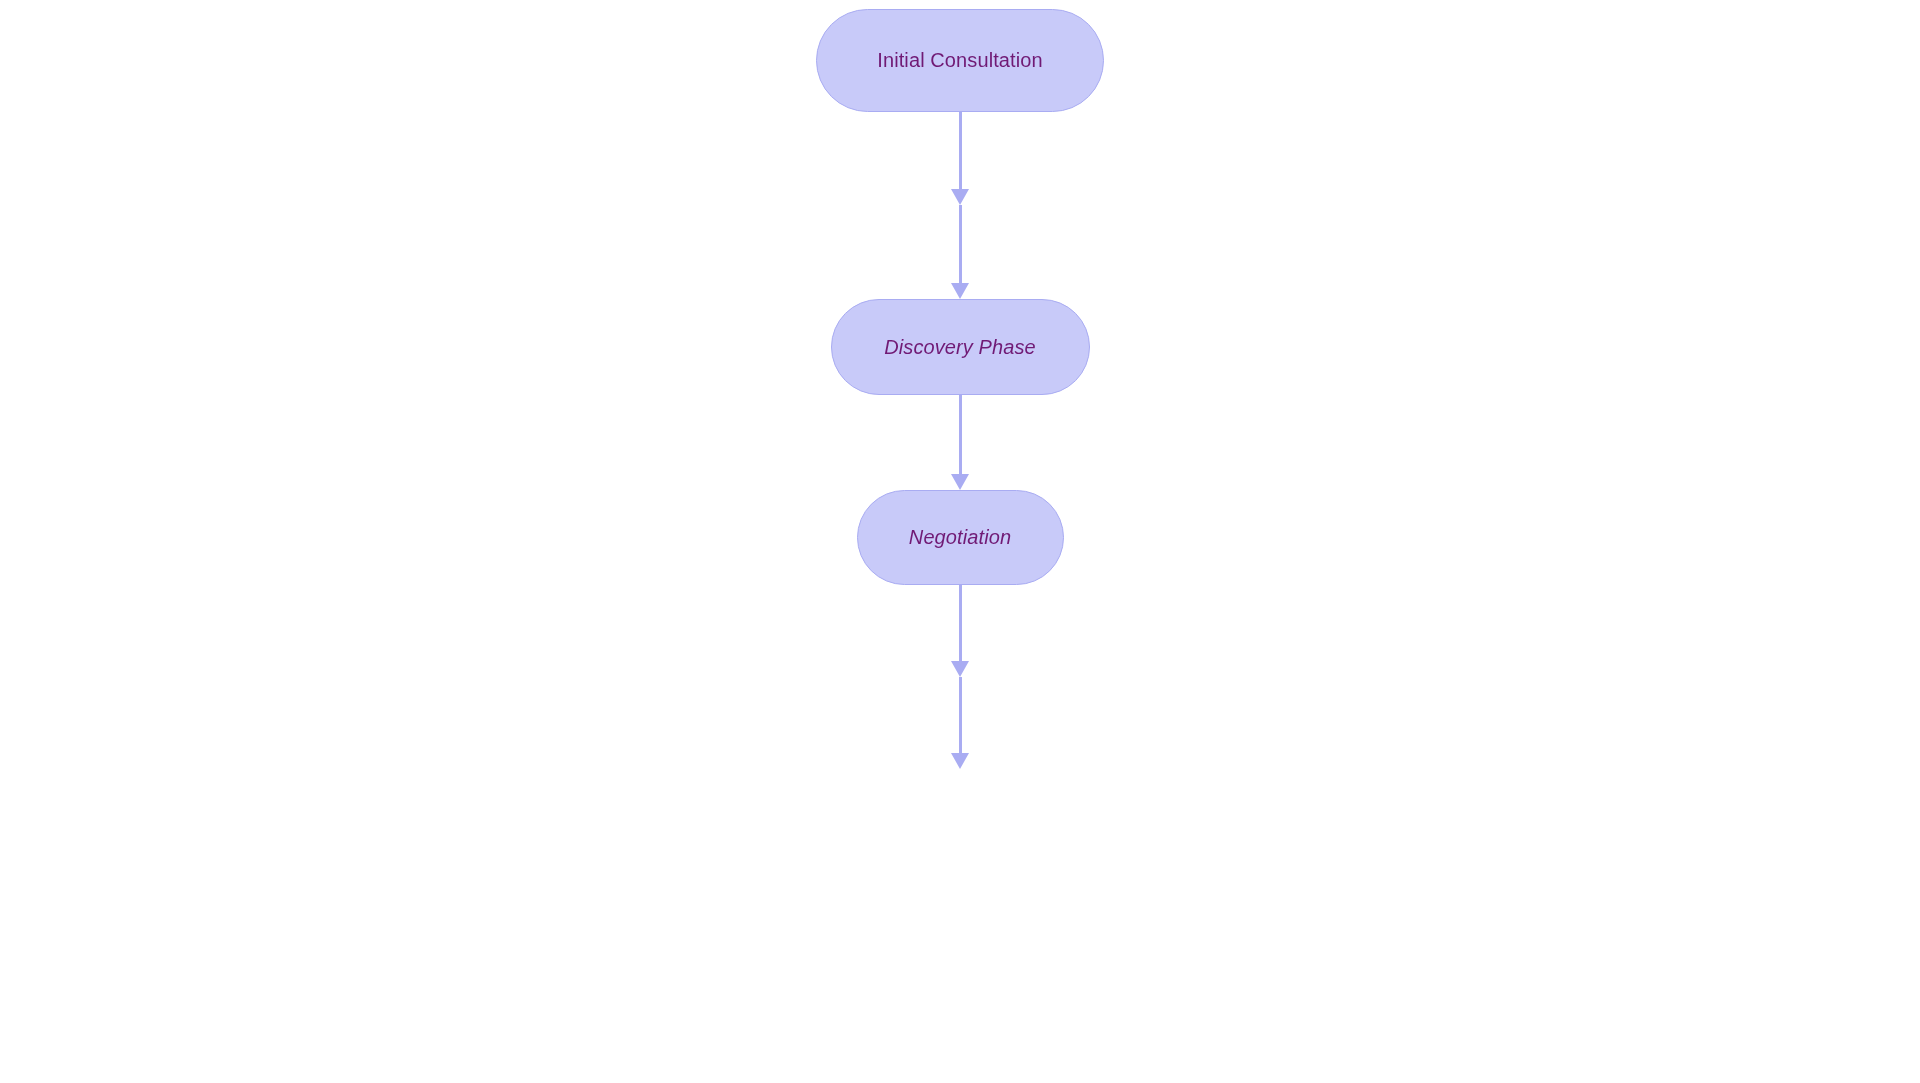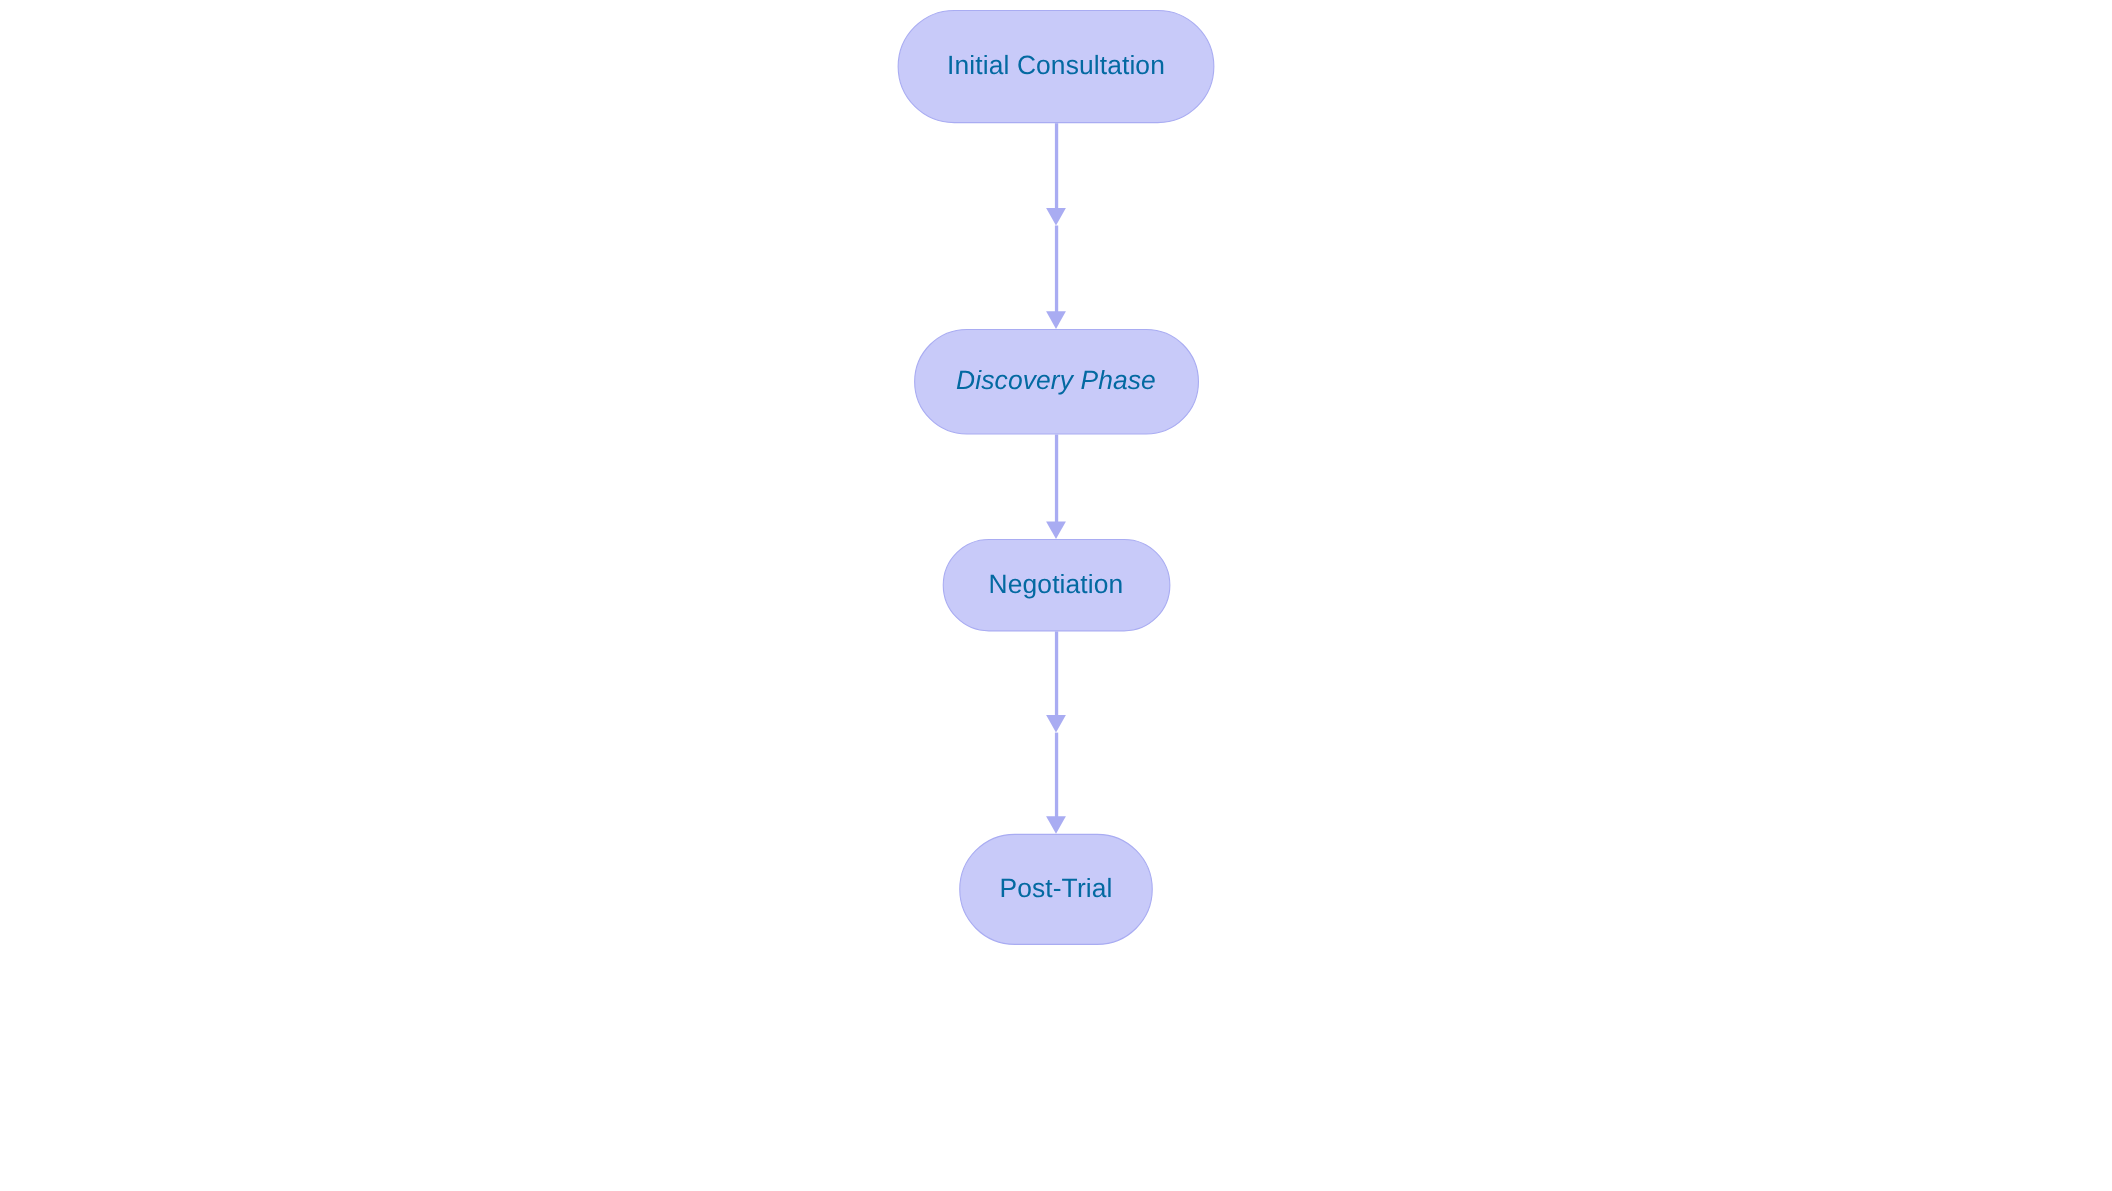--- a/index.html
+++ b/index.html
@@ -33,39 +33,39 @@
   }
 
   .node {
     box-sizing: border-box;
     display: flex;
     align-items: center;
     justify-content: center;
     background: #c8caf9;
     border: 1.6px solid #a9acf2;
     border-radius: 999px;
-    color: #0369a1;
+    color: #701a75;
     font-family: "Liberation Sans", sans-serif;
-    font-size: 24px;
+    font-size: 20px;
     font-weight: 400;
     letter-spacing: 0.1px;
     white-space: nowrap;
     user-select: none;
   }
 
   .node-label {
     line-height: 1;
     padding-bottom: 1px;
   }
 
   
   .node-0 { width: 288px; height: 103px; margin-top: 9px; }
   .node-1 { width: 217px; height: 96px; }
   .node-2 { width: 259px; height: 96px; font-style: italic; }
-  .node-3 { width: 207px; height: 84px; }
+  .node-3 { width: 207px; height: 95px; font-style: italic; }
   .node-4 { width: 119px; height: 96px; }
   .node-5 { width: 176px; height: 101px; }
 
   
   .connector {
     position: relative;
     width: 18px;
     display: flex;
     flex-direction: column;
     align-items: center;
@@ -128,18 +128,15 @@
       <div class="connector-line"></div>
       <div class="connector-head"></div>
     </div>
 
 
     <div class="connector connector-4">
       <div class="connector-line"></div>
       <div class="connector-head"></div>
     </div>
 
-    <div class="node node-5">
-      <span class="node-label">Post-Trial</span>
-    </div>
 
   </div>
 </div>
 
 </body></html>

